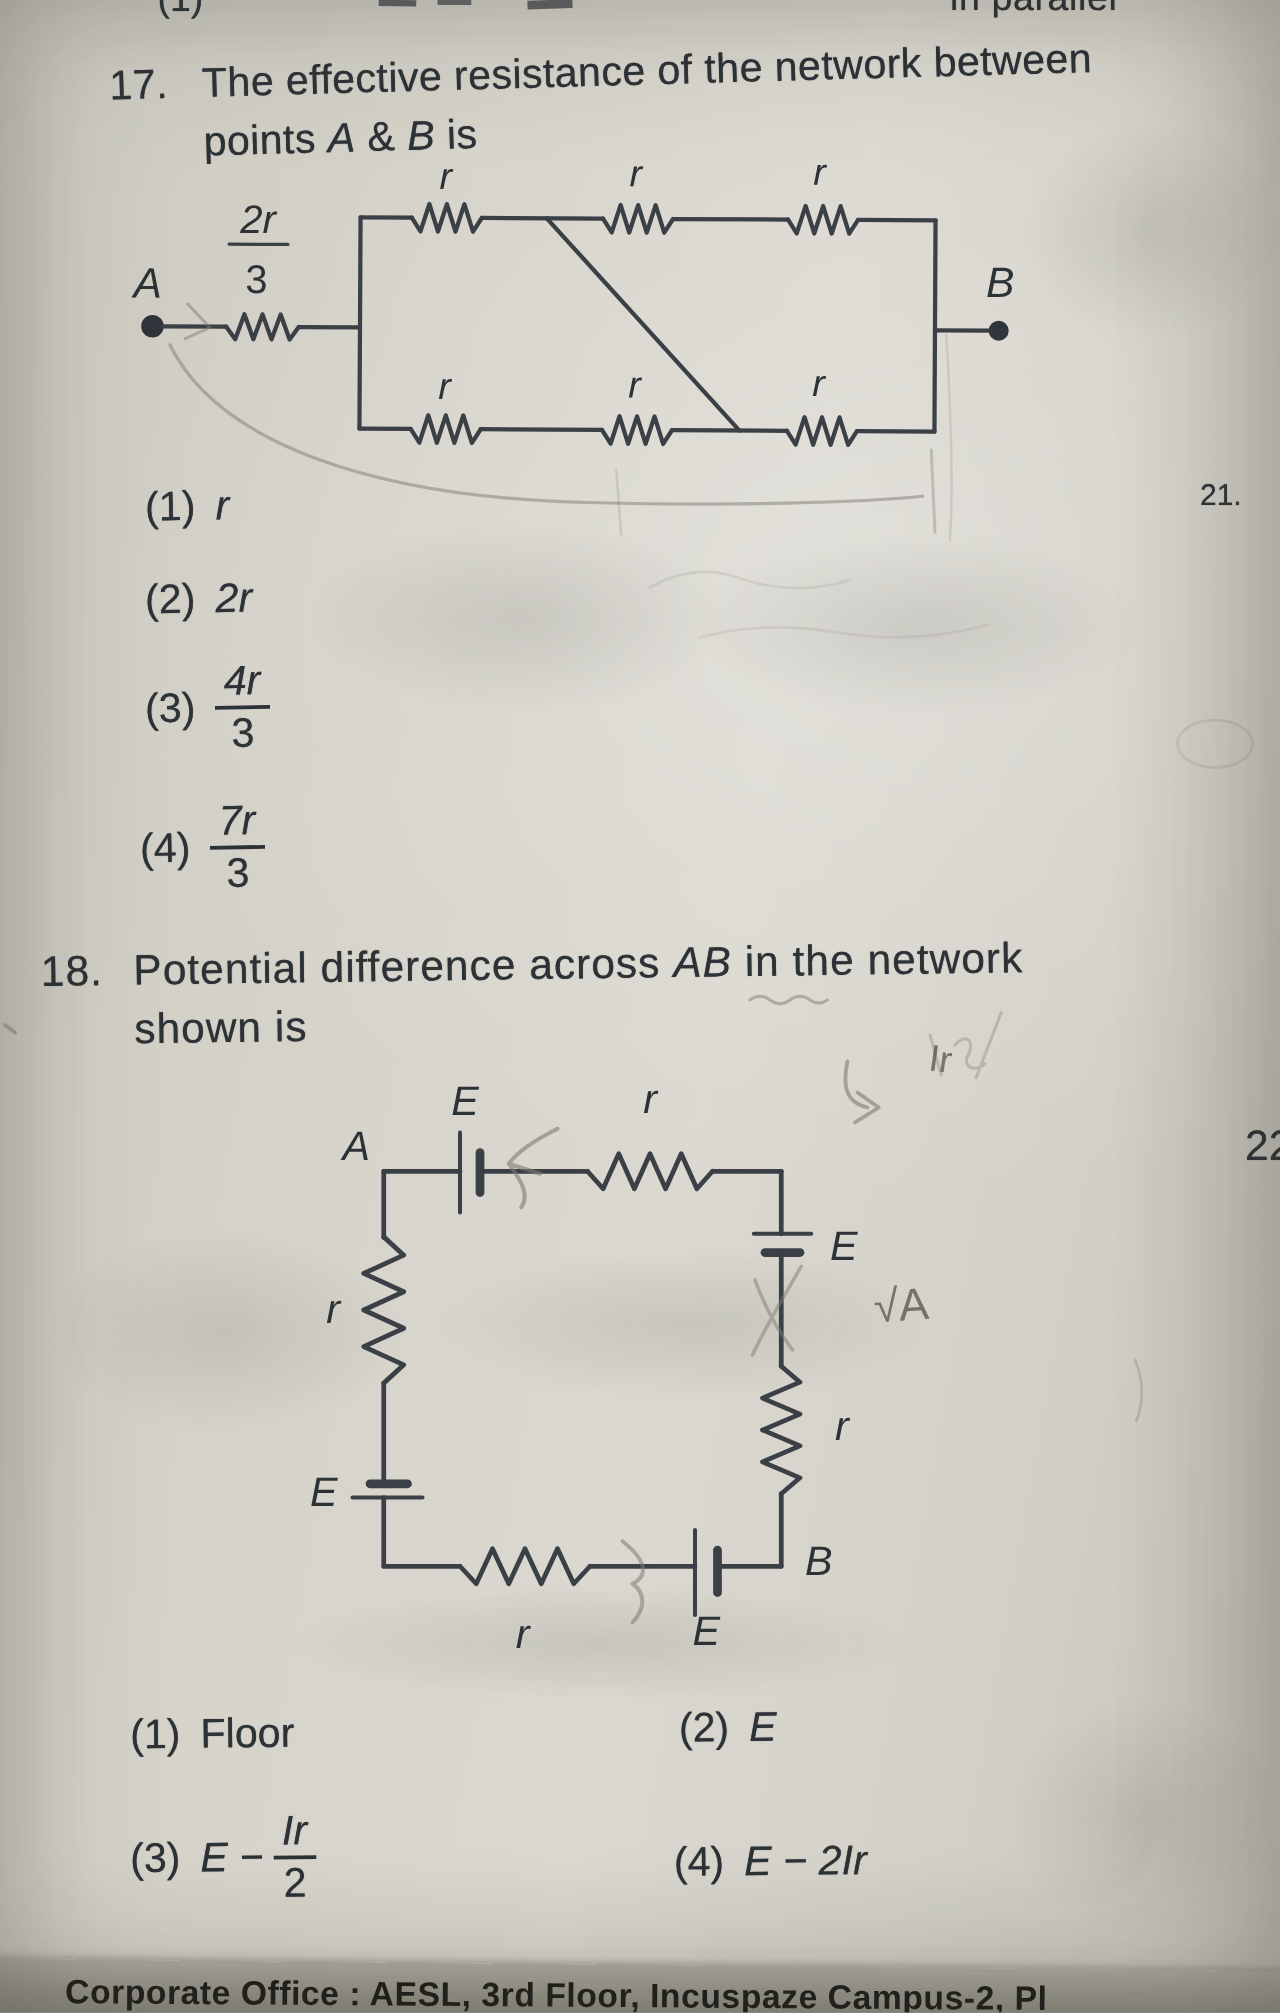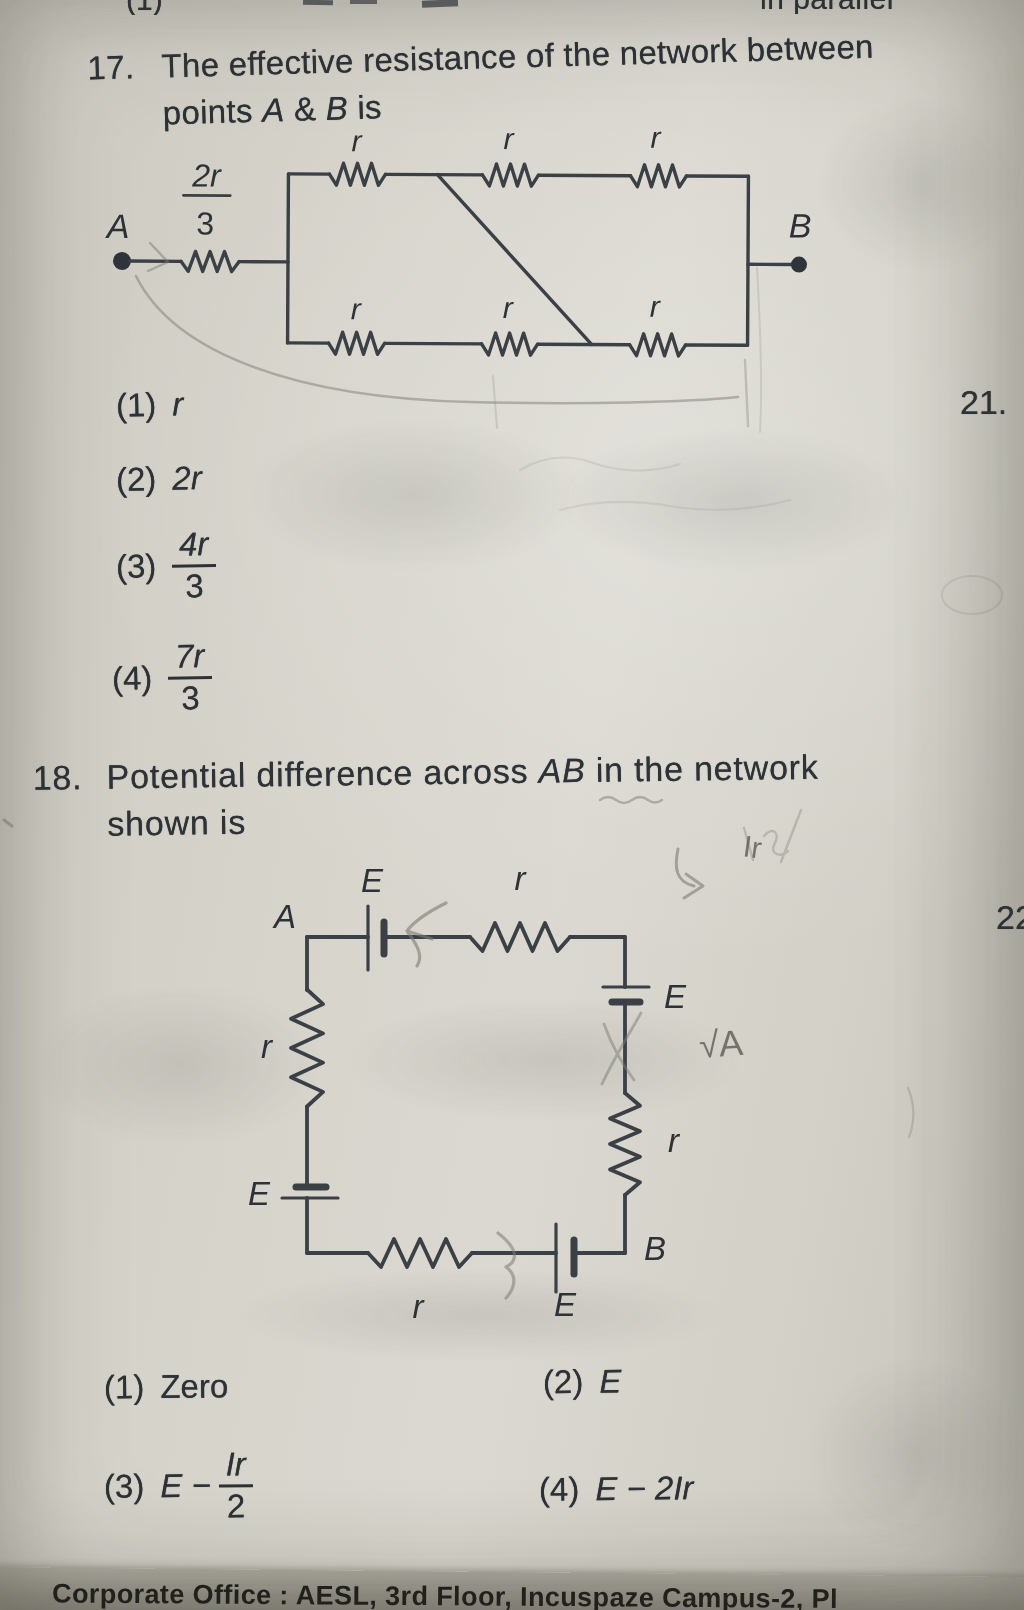--- a/index.html
+++ b/index.html
@@ -179,34 +179,34 @@
       </span>
   </div>
   <div class="abs opt ink" style="left:112px;top:640px;transform:rotate(-1.2deg);">
     <span class="onum">(4)</span>
     <span class="frac">
         <span class="fn it">7r</span>
         <span class="fd">3</span>
       </span>
   </div>
 
-  <div class="abs ink" style="left:960px;top:383px;font-size:34px;">21.</div>
+  <div class="abs ink" style="left:960px;top:383px;font-size:24px;">21.</div>
   <div class="abs ink" style="left:996px;top:898px;font-size:34px;">22</div>
 
   <div class="abs qtitle ink" style="left:33px;top:748px;width:960px;transform:rotate(-0.8deg);display:flex;font-size:34px;letter-spacing:.8px;">
     <span class="qnum" style="width:56px;margin-right:18px;">18.</span>
     <span>
       <span>Potential difference across </span><span class="it">AB</span><span> in the network</span><br>
       <span>shown is</span>
     </span>
   </div>
 
   <div class="abs opt ink" style="left:104px;top:1368px;transform:rotate(-0.6deg);">
     <span class="onum">(1)</span>
-    <span>Zero</span>
+    <span>Floor</span>
   </div>
   <div class="abs opt ink" style="left:543px;top:1363px;transform:rotate(-0.6deg);">
     <span class="onum">(2)</span>
     <span class="it">E</span>
   </div>
   <div class="abs opt ink" style="left:104px;top:1448px;transform:rotate(-0.6deg);">
     <span class="onum">(3)</span>
     <span class="it" style="margin-right:8px;">E −</span>
     <span class="frac">
         <span class="fn it">Ir</span>

